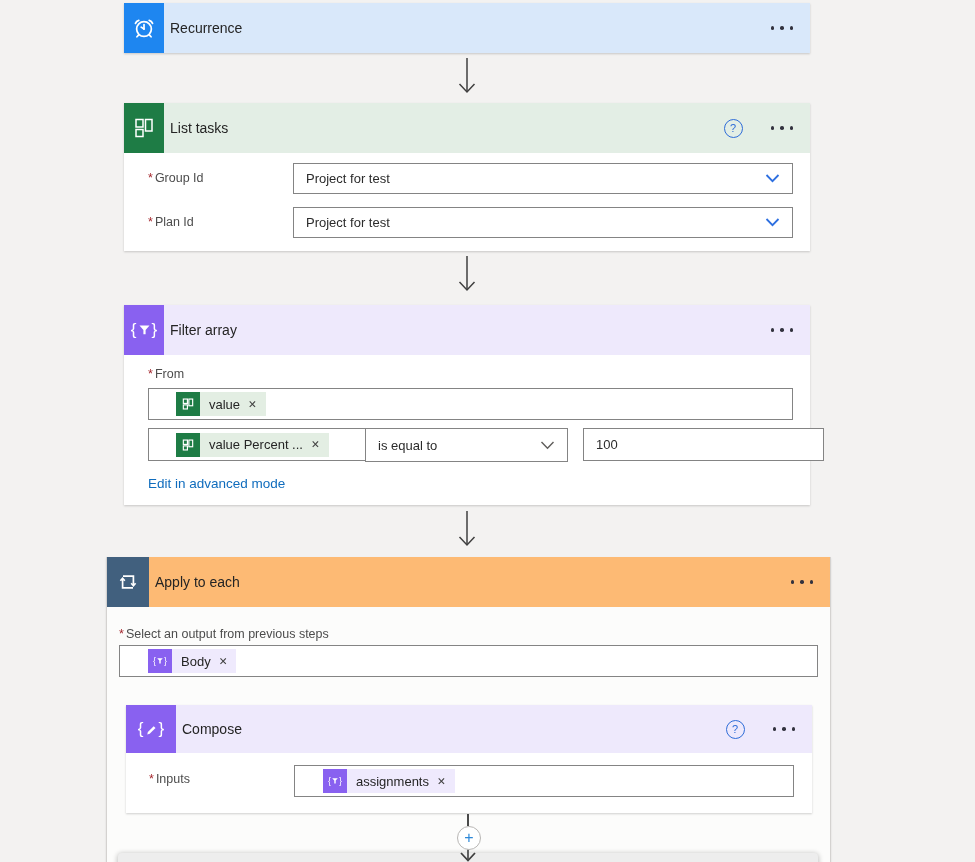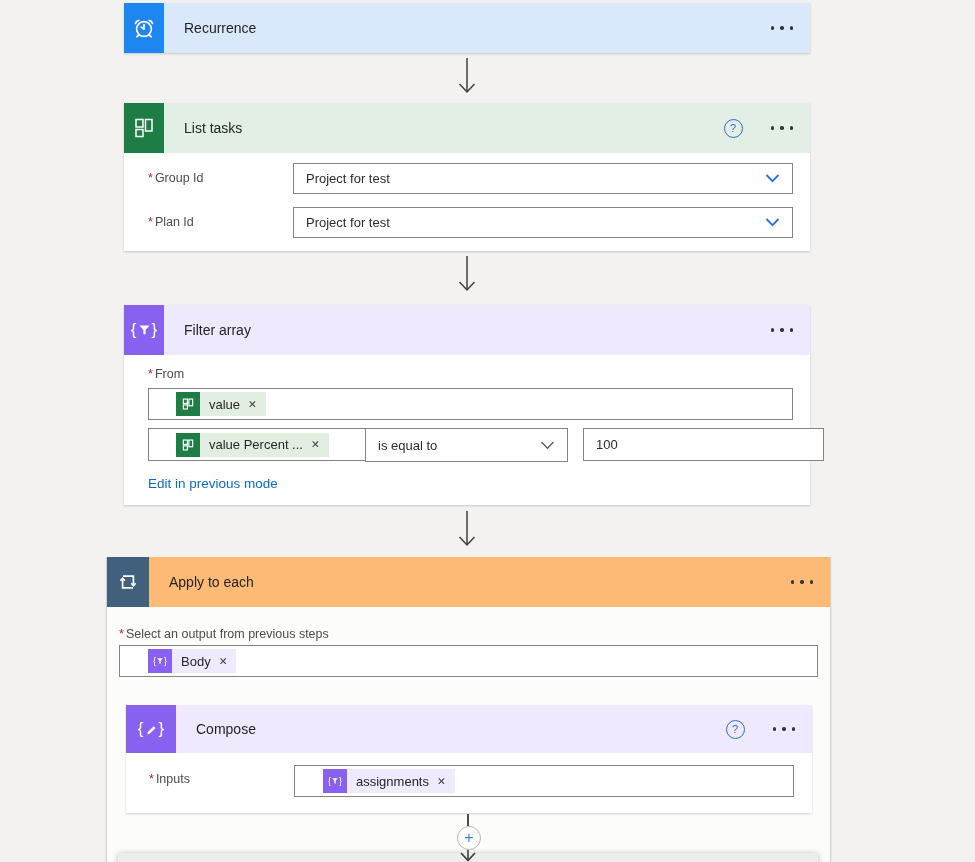--- a/index.html
+++ b/index.html
@@ -1,21 +1,21 @@
 <!DOCTYPE html>
 <html><head>
 <meta charset="utf-8">
 <style>
   html,body{margin:0;padding:0;background:#f3f2f1;}
   .canvas{position:relative;width:975px;height:862px;background:#f3f2f1;overflow:hidden;
           font-family:"Liberation Sans",sans-serif;-webkit-font-smoothing:antialiased;}
   .card{position:absolute;background:#fff;box-shadow:0 1px 2px rgba(0,0,0,.18);}
   .hdr{display:flex;align-items:center;height:50px;cursor:pointer;}
   .icon-sq{height:100%;flex:none;display:flex;align-items:center;justify-content:center;}
-  .hdr-title{padding-left:20px;font-size:14px;color:#242424;white-space:nowrap;}
+  .hdr-title{padding-left:6px;font-size:14px;color:#242424;white-space:nowrap;}
   .hdr-right{margin-left:auto;display:flex;align-items:center;gap:26px;padding-right:15px;}
   .dots{display:flex;gap:6px;padding:6px 2px;}
   .dots i{width:3.5px;height:3.5px;background:#32323e;border-radius:50%;}
   .help{width:17px;height:17px;border:1.5px solid #2e6cd8;border-radius:50%;color:#2e6cd8;
         font-size:11px;display:flex;align-items:center;justify-content:center;background:#fff0;}
   .fld-label{position:absolute;font-size:12.5px;color:#4c4c4c;white-space:nowrap;}
   .req{color:#a4262c;margin-right:2px;}
   .combo,.tfield{position:absolute;background:#fff;border:1px solid #848484;display:flex;
         align-items:center;font-size:13px;color:#2b2b2b;box-sizing:border-box;gap:40px;}
   .combo .val{padding-left:12px;}
@@ -191,21 +191,21 @@
       <span class="chev">
         <svg width="15" height="9" viewBox="0 0 15 9">
             <path d="M1.5 1 L7.5 7.2 L13.5 1" fill="none" stroke="#5f5d5b" stroke-width="1.4"></path>
           </svg>
       </span>
     </div>
     <div class="combo" style="left:459px;top:123px;width:241px;height:33px;">
       <span class="val">100</span>
     </div>
 
-    <div class="link" style="left:24px;top:171px;">Edit in previous mode</div>
+    <div class="link" style="left:24px;top:171px;">Edit in advanced mode</div>
   </div>
 
   <svg class="arrow" style="left:456px;top:511px;" width="22" height="42">
     <line x1="11" y1="0" x2="11" y2="33" stroke="#3f3f3f" stroke-width="1.5"></line>
     <polyline points="3.5,26 11,34 18.5,26" fill="none" stroke="#3f3f3f" stroke-width="1.5"></polyline>
   </svg>
 
   <div class="scope">
     <div class="hdr" style="background:#fdba74;">
       <div class="icon-sq" style="width:42px;background:#41607e;">

